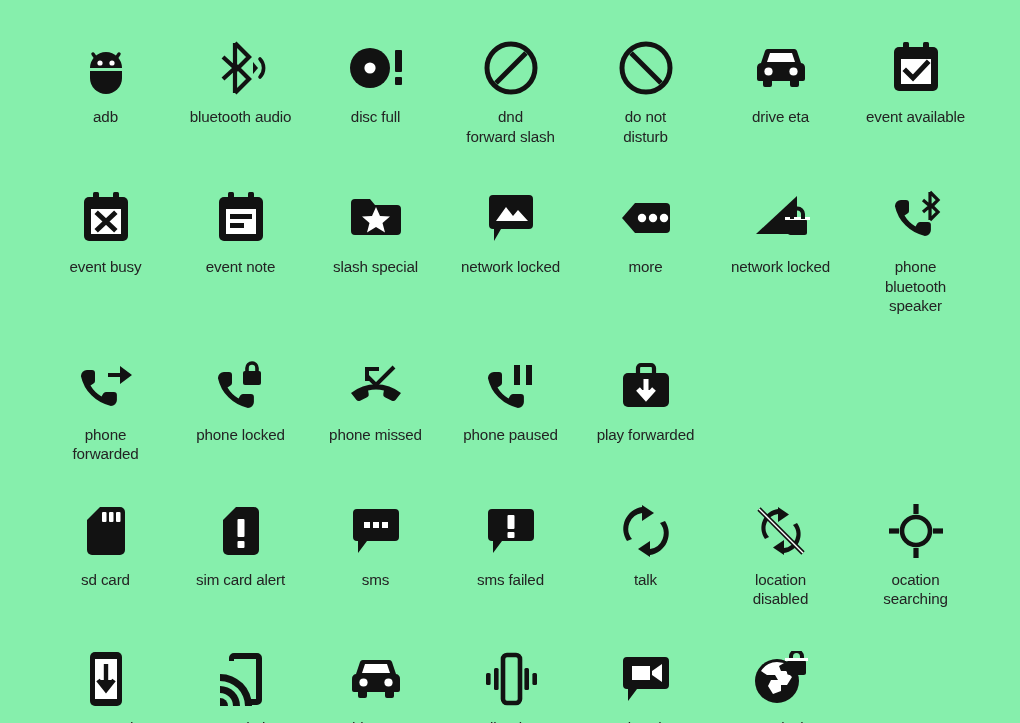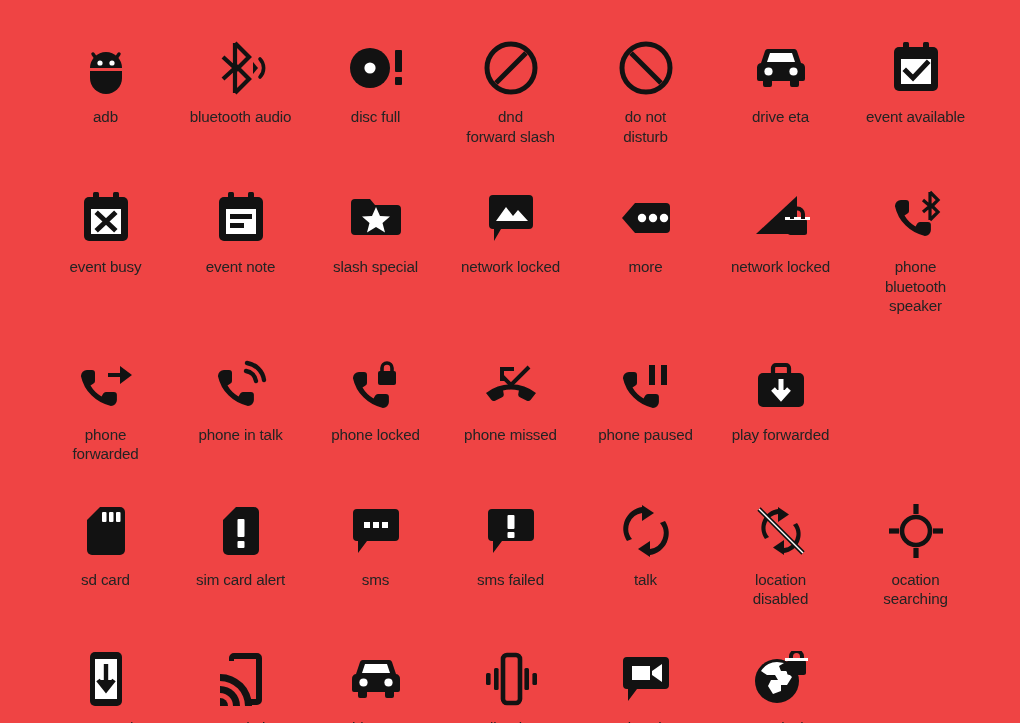--- a/index.html
+++ b/index.html
@@ -11,21 +11,21 @@
     width: 1020px;
     height: 723px;
     font-family: "Liberation Sans", sans-serif;
     color: #1b1b1b;
     overflow: hidden;
   }
   #sheet {
     position: relative;
     width: 1020px;
     height: 723px;
-    background: #ef4444;
+    background: #86efac;
   }
   .row {
     display: flex;
     width: 1020px;
     box-sizing: border-box;
     padding-left: 38px;
     padding-right: 8px;
   }
   .cell {
     width: 135px;
@@ -248,30 +248,20 @@
       <div class="glyph">
         <svg width="60" height="52" viewBox="0 0 60 52">
           <path d="M5 16 a6 6 0 0 1 6 -6 h5 a3 3 0 0 1 3 3 v8 a3 3 0 0 1 -1.5 2.6 l-3 1.8 a31 31 0 0 0 11 11 l1.8 -3 a3 3 0 0 1 2.6 -1.5 h8 a3 3 0 0 1 3 3 v5 a6 6 0 0 1 -6 6 a39 39 0 0 1 -30 -30 z"></path>
           <path d="M32 13 h12 v-7 L56 15 L44 24 v-7 h-12 z"></path>
         </svg>
       </div>
       <div class="caption">phone
 forwarded</div>
     </div>
 
-    <div class="cell">
-      <div class="glyph">
-        <svg width="56" height="52" viewBox="0 0 56 52">
-          <path d="M5 16 a6 6 0 0 1 6 -6 h5 a3 3 0 0 1 3 3 v8 a3 3 0 0 1 -1.5 2.6 l-3 1.8 a31 31 0 0 0 11 11 l1.8 -3 a3 3 0 0 1 2.6 -1.5 h8 a3 3 0 0 1 3 3 v5 a6 6 0 0 1 -6 6 a39 39 0 0 1 -30 -30 z"></path>
-          <path d="M33 11 a12 12 0 0 1 10 10" fill="none" stroke="#121212" stroke-width="4.4" stroke-linecap="round"></path>
-          <path d="M34 3 a20 20 0 0 1 17 17" fill="none" stroke="#121212" stroke-width="4.4" stroke-linecap="round"></path>
-        </svg>
-      </div>
-      <div class="caption">phone in talk</div>
-    </div>
 
     <div class="cell">
       <div class="glyph">
         <svg width="56" height="52" viewBox="0 0 56 52">
           <path d="M5 18 a6 6 0 0 1 6 -6 h5 a3 3 0 0 1 3 3 v8 a3 3 0 0 1 -1.5 2.6 l-3 1.8 a31 31 0 0 0 11 11 l1.8 -3 a3 3 0 0 1 2.6 -1.5 h8 a3 3 0 0 1 3 3 v5 a6 6 0 0 1 -6 6 a39 39 0 0 1 -30 -30 z"></path>
           <rect x="30" y="11" width="18" height="14" rx="2"></rect>
           <path d="M34 12 v-4 a5 5 0 0 1 10 0 v4" fill="none" stroke="#121212" stroke-width="3.6"></path>
         </svg>
       </div>
       <div class="caption">phone locked</div>

